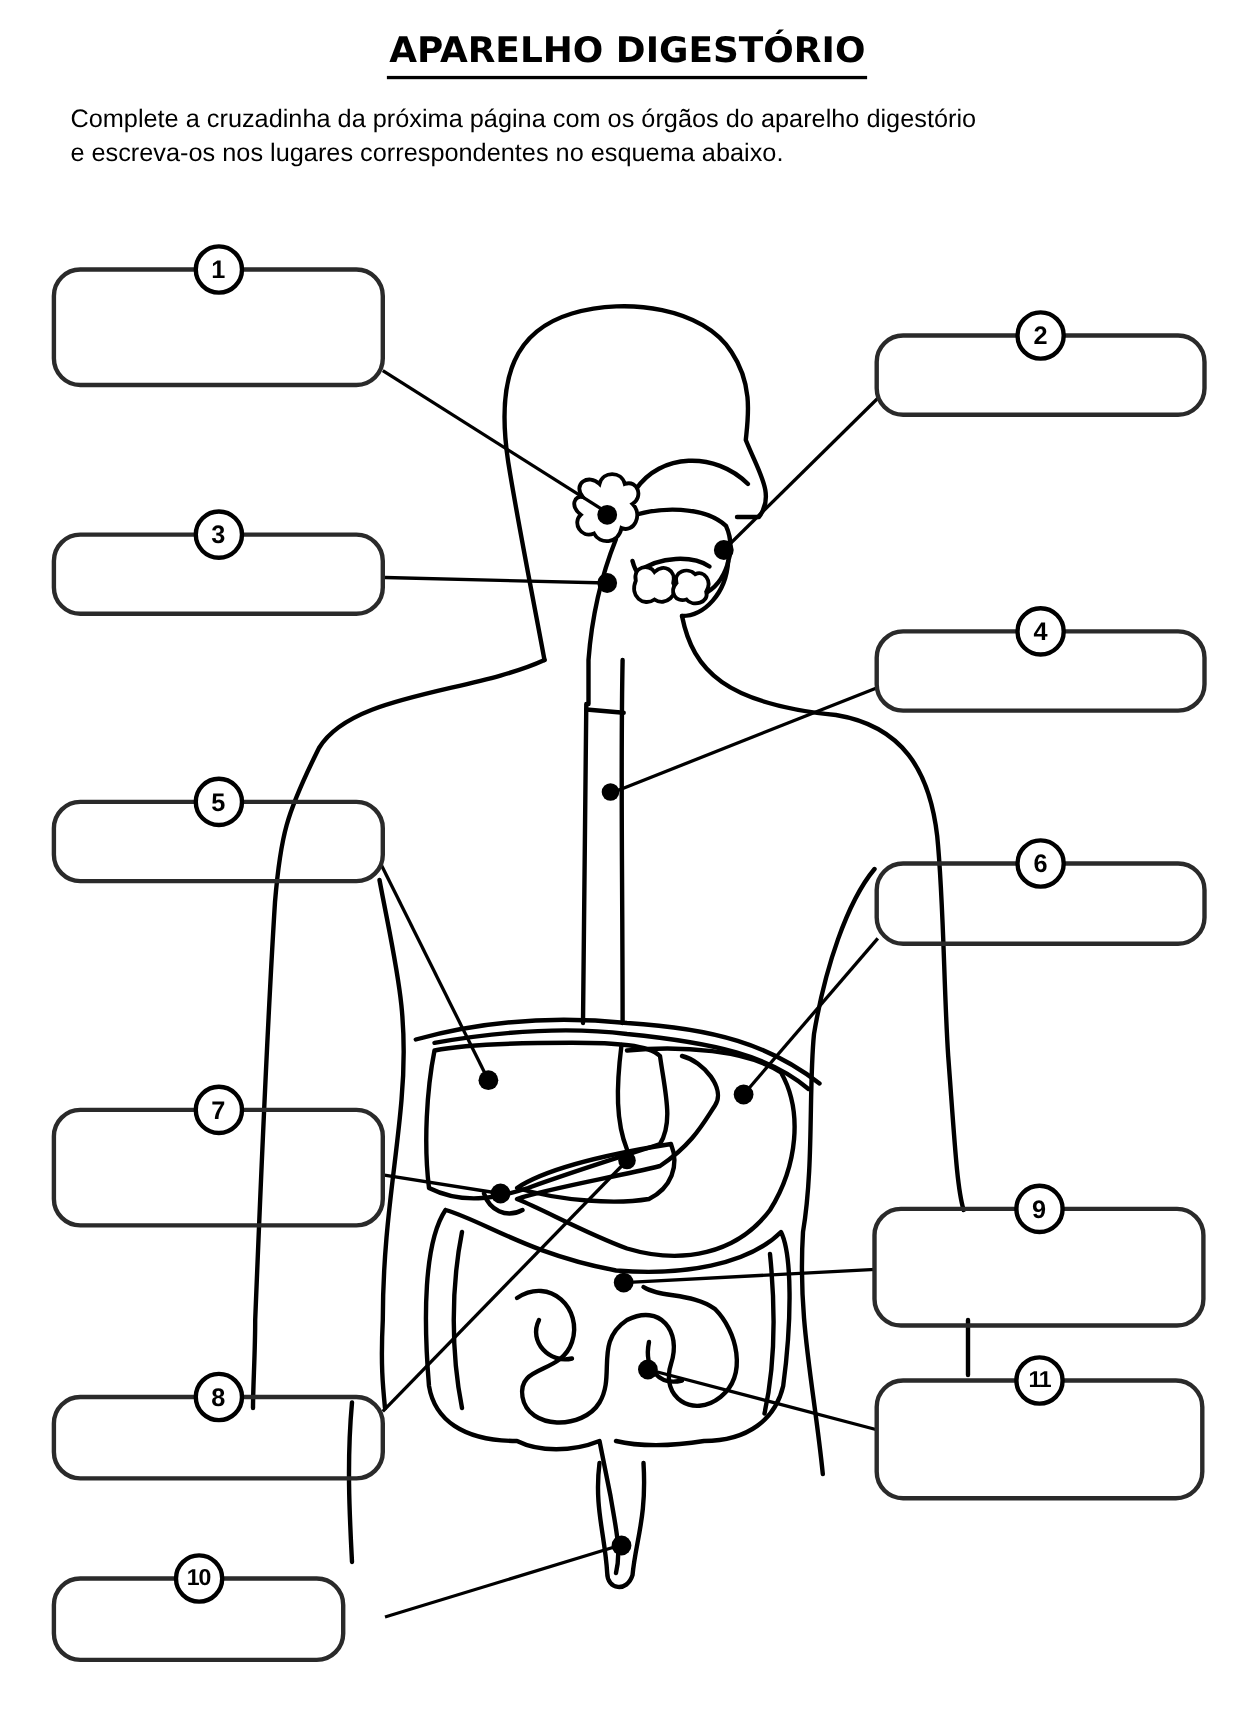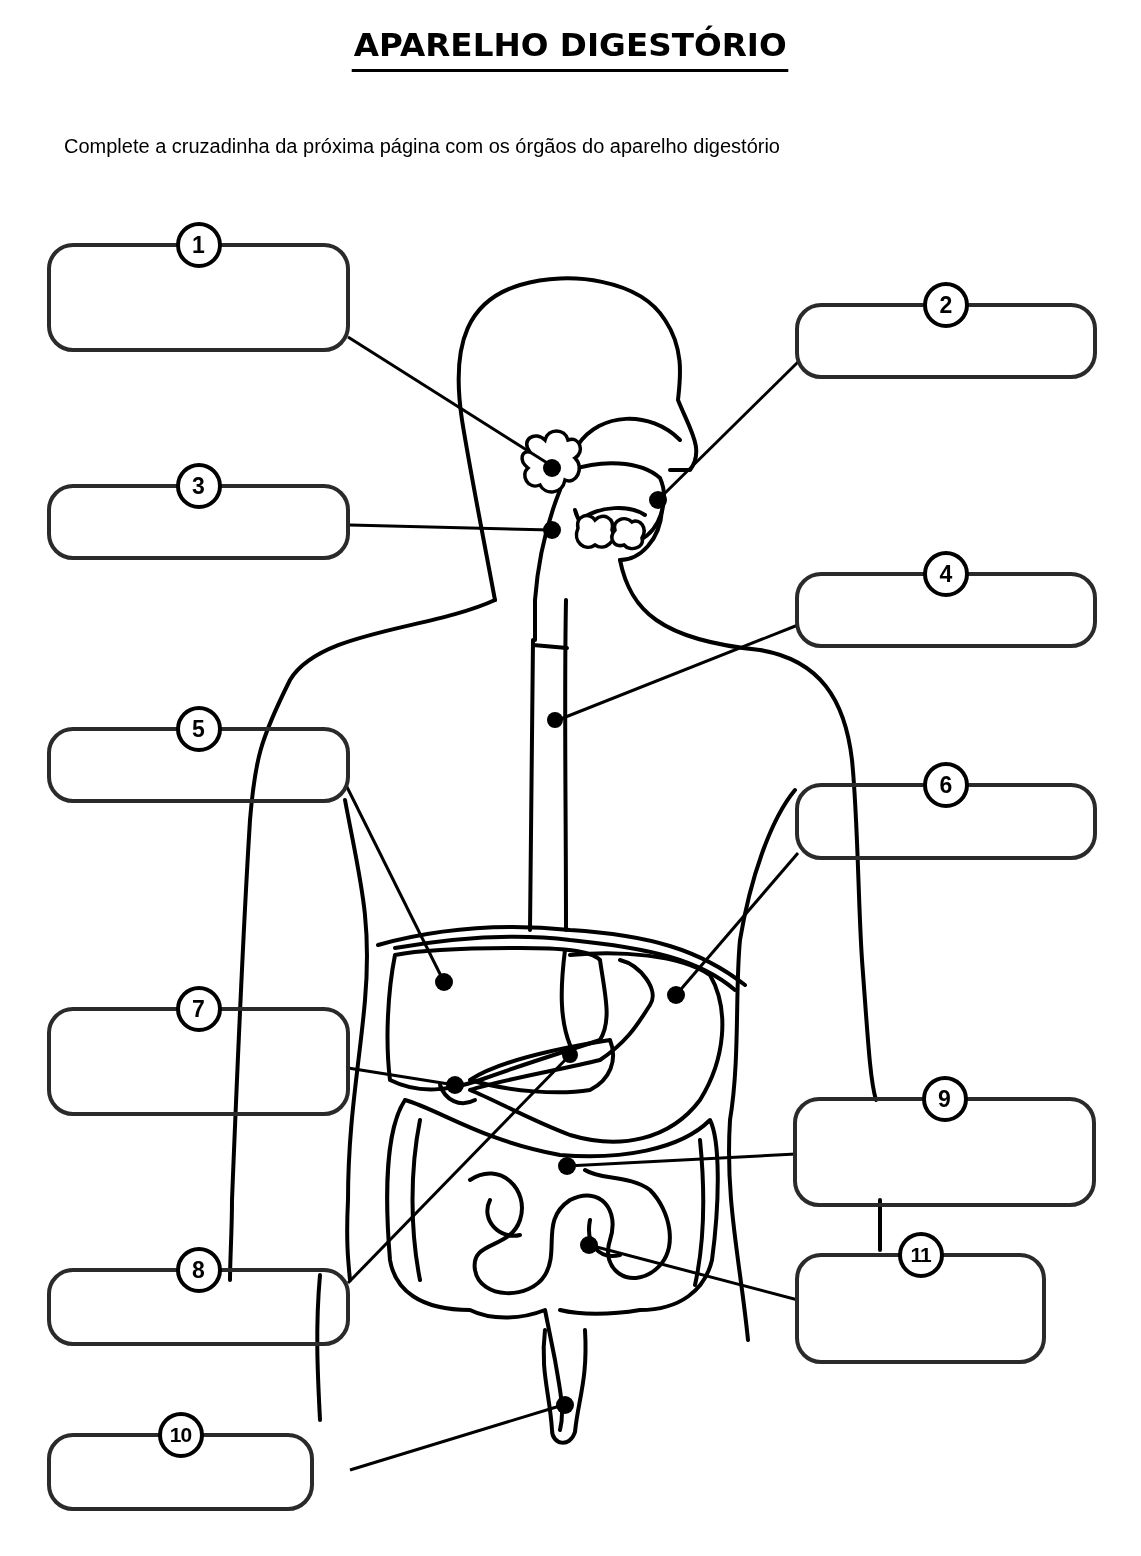--- a/index.html
+++ b/index.html
@@ -4,21 +4,21 @@
   <style>
     html, body { margin: 0; padding: 0; background: #ffffff; }
     body { width: 1141px; height: 1556px; position: relative; overflow: hidden; font-family: "Liberation Sans", sans-serif; color: #000; }
     .title {
       position: absolute; left: 0; width: 1141px; top: 22px; text-align: center;
       font-family: "DejaVu Sans", sans-serif; font-weight: 900; font-size: 32px; letter-spacing: 0px;
     }
     .title span { display: inline-block; border-bottom: 3px solid #000; line-height: 46px; padding: 0 2px 1px; transform: scaleX(1.02); }
     .instructions {
       position: absolute; left: 64px; top: 92px; width: 1060px;
-      font-family: "Liberation Sans", sans-serif; font-size: 20px; line-height: 31px; margin-top: 39px;
+      font-family: "Liberation Sans", sans-serif; font-size: 23px; line-height: 31px;
     }
     .diagram { position: absolute; left: 0; top: 0; width: 1141px; height: 1556px; }
     .box {
       position: absolute; box-sizing: border-box; border: 4px solid #2a2a2a; border-radius: 26px; background: transparent;
     }
     .box textarea {
       width: 100%; height: 100%; box-sizing: border-box; border: none; background: transparent; resize: none;
       font-family: "Liberation Sans", sans-serif; font-size: 24px; padding: 18px 14px 6px; outline: none; text-align: center;
     }
     .num {
@@ -28,20 +28,21 @@
     }
     .num.wide { font-size: 21px; letter-spacing: -1px; }
   </style>
 </head>
 <body>
 
 <div class="title"><span>APARELHO DIGESTÓRIO</span></div>
 
 <div class="instructions">
   <div>Complete a cruzadinha da próxima página com os órgãos do aparelho digestório</div>
+  <div>e escreva-os nos lugares correspondentes no esquema abaixo.</div>
 </div>
 
 <svg class="diagram" viewBox="0 0 1141 1556" xmlns="http://www.w3.org/2000/svg">
   <g fill="none" stroke="#000" stroke-width="4" stroke-linecap="round" stroke-linejoin="round">
 
     <path d="M495,600 C480,520 470,470 462,420 C450,340 470,300 520,285 C570,270 640,280 665,320 C685,350 680,380 678,400 C690,430 705,450 690,470 L670,470"></path>
     <path d="M578,445 C600,412 650,410 680,440"></path>
     <path d="M620,560 C640,560 660,540 662,510"></path>
 
     <path d="M495,600 C430,630 320,630 290,680 C260,740 255,760 250,820 C245,900 240,1000 232,1200 C232,1230 230,1260 230,1280"></path>
@@ -157,16 +158,16 @@
 <div class="box" style="left:793px; top:1097px; width:303px; height:110px;">
   <div class="num">9</div>
   <textarea style=""></textarea>
 </div>
 
 <div class="box" style="left:47px; top:1433px; width:267px; height:78px;">
   <div class="num wide">10</div>
   <textarea style=""></textarea>
 </div>
 
-<div class="box" style="left:795px; top:1253px; width:251px; height:111px;text-decoration:underline;">
+<div class="box" style="left:795px; top:1253px; width:300px; height:111px;text-decoration:underline;">
   <div class="num wide">11</div>
   <textarea style=""></textarea>
 </div>
 
 </body></html>

